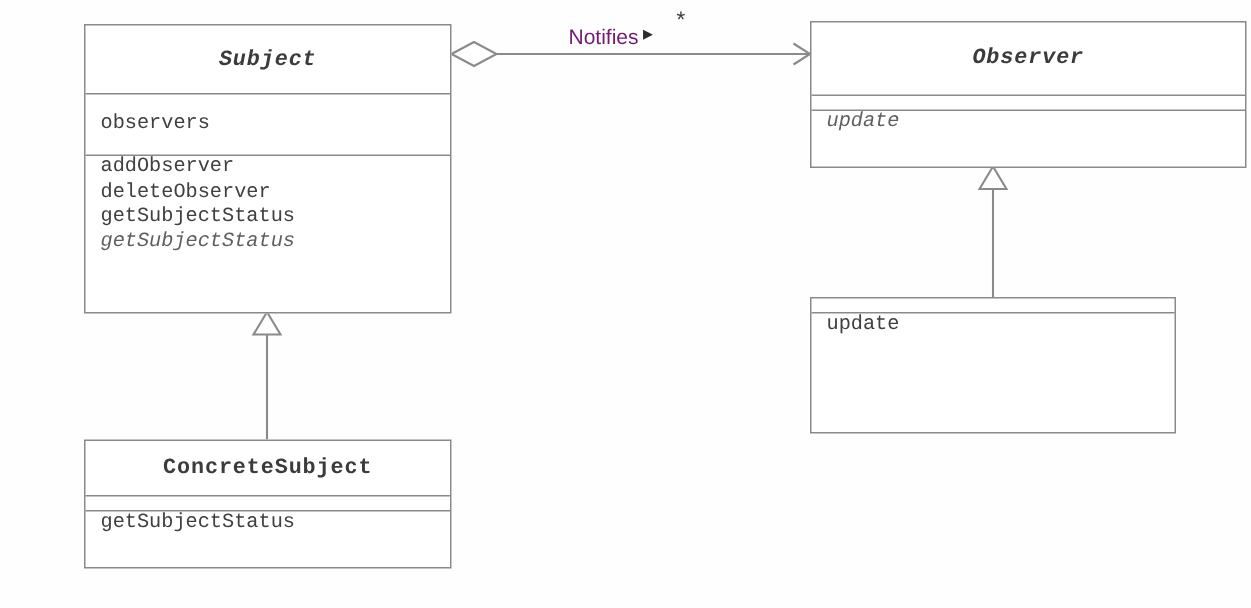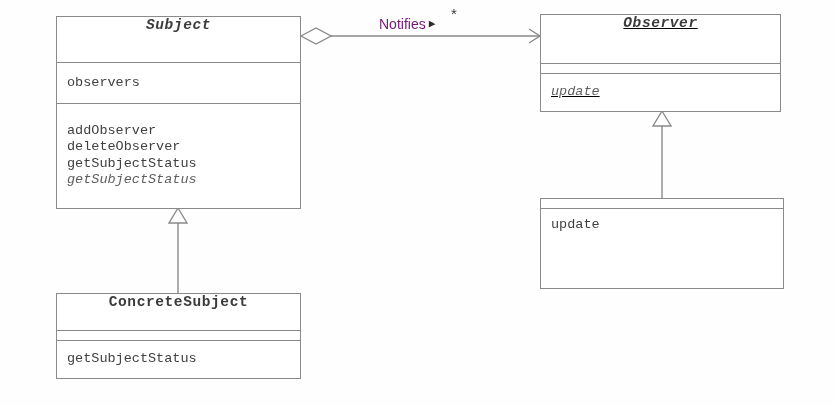--- a/index.html
+++ b/index.html
@@ -29,37 +29,36 @@
   .uml-class {
     position: absolute;
     box-sizing: border-box;
     background: #ffffff;
     border: 1.5px solid #8a8a8a;
     z-index: 2;
   }
   .uml-name-compartment {
     box-sizing: border-box;
     display: flex;
-    align-items: flex-start;
+    align-items: center;
     justify-content: center;
     border-bottom: 1.5px solid #8a8a8a;
   }
   .uml-attr-compartment {
     box-sizing: border-box;
     border-bottom: 1.5px solid #8a8a8a;
     display: flex;
     flex-direction: column;
     justify-content: center;
     padding-left: 10px;
   }
   .uml-op-compartment {
     box-sizing: border-box;
     display: flex;
     flex-direction: column;
-    justify-content: center;
     padding-left: 10px;
   }
 
   .uml-title {
     font-family: "Liberation Mono", "DejaVu Sans Mono", monospace;
     font-size: 14.5px;
     font-weight: bold;
     color: #3b3b3b;
     letter-spacing: 0.6px;
     white-space: nowrap;
@@ -79,21 +78,21 @@
     font-style: italic;
     color: #5f5f5f;
   }
 
   
   #class-subject          { left: 56px;  top: 16px;  width: 245px; height: 193px; }
   #class-subject .uml-name-compartment { height: 46px; }
   #class-subject .uml-attr-compartment { height: 41px; }
   #class-subject .uml-op-compartment   { height: 103px; }
 
-  #class-observer         { left: 540px; top: 14px;  width: 241px; height: 98px; text-decoration: underline; }
+  #class-observer         { left: 540px; top: 14px;  width: 291px; height: 98px; }
   #class-observer .uml-name-compartment { height: 49px; }
   #class-observer .uml-attr-compartment { height: 10px; }
   #class-observer .uml-op-compartment   { height: 36px; }
 
   #class-concretesubject  { left: 56px;  top: 293px; width: 245px; height: 86px; }
   #class-concretesubject .uml-name-compartment { height: 37px; }
   #class-concretesubject .uml-attr-compartment { height: 10px; }
   #class-concretesubject .uml-op-compartment   { height: 36px; }
 
   #class-concreteobserver { left: 540px; top: 198px; width: 244px; height: 91px; }

